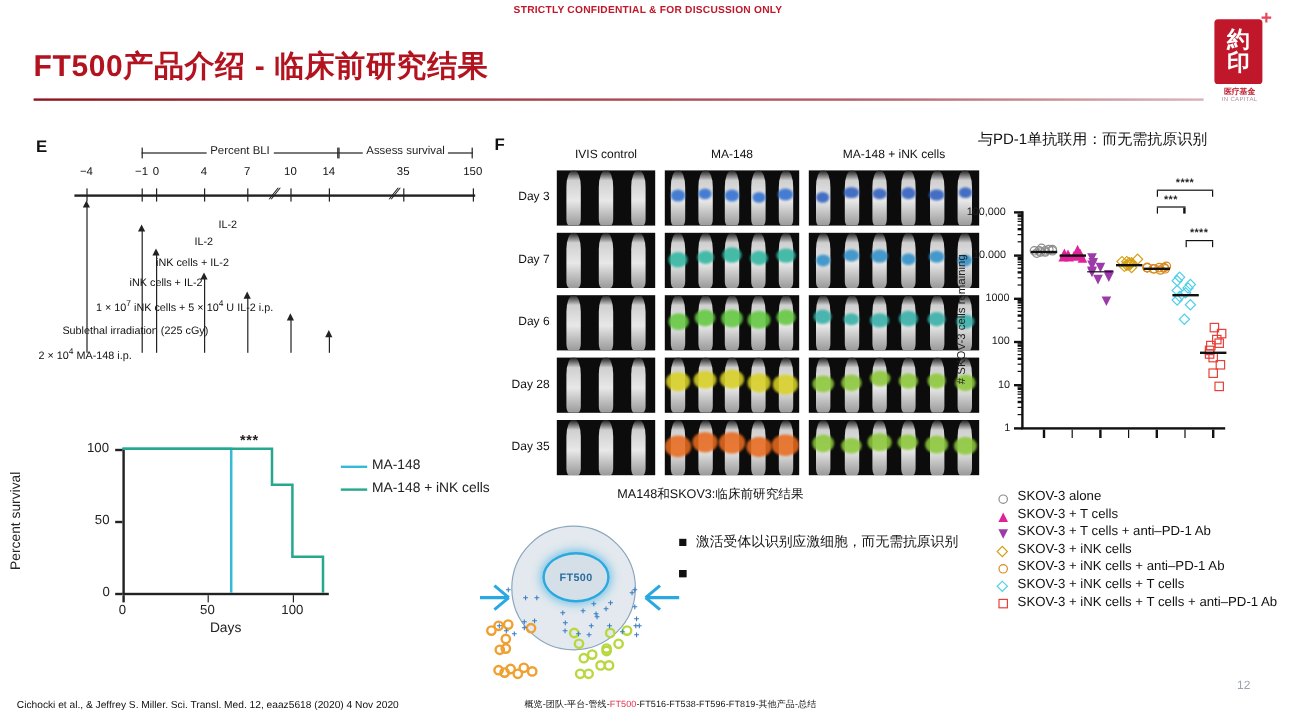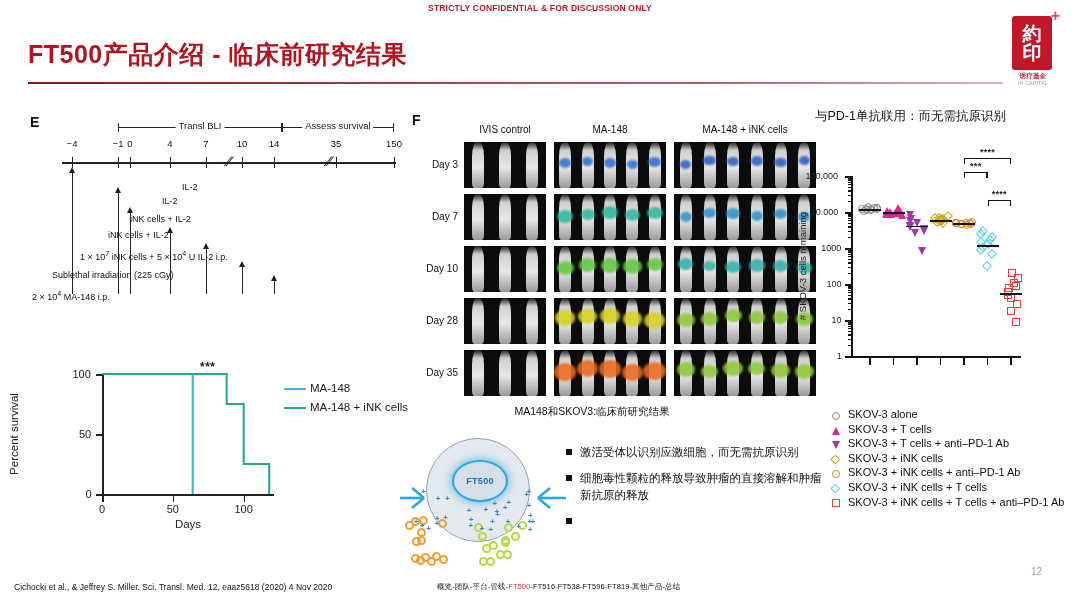--- a/index.html
+++ b/index.html
@@ -176,21 +176,21 @@
   <div class="logo-en">IN CAPITAL</div>
 </div>
 
 <div id="panelE">
   <div class="panel-letter" style="left:0;top:4px">E</div>
   <div id="tl-spans">
       <div class="tl-span" style="left: 88px; width: 164px;">
         <div class="cap" style="left: 0px;"></div>
         <div class="cap" style="right: 0px;"></div>
       </div>
-      <div class="tl-span-lab" style="left: 170px;">Transl BLI</div>
+      <div class="tl-span-lab" style="left: 170px;">Percent BLI</div>
       <div class="tl-span" style="left: 252px; width: 112px;">
         <div class="cap" style="left: 0px;"></div>
         <div class="cap" style="right: 0px;"></div>
       </div>
       <div class="tl-span-lab" style="left: 308px;">Assess survival</div>
     </div>
   <div class="tl-axis"></div>
   <div id="tl-ticks">
       <div class="tl-tick" style="left: 42px;"></div>
       <div class="tl-num" style="left: 42px;">−4</div>
@@ -268,21 +268,21 @@
 <div id="panelF">
   <div class="panel-letter" style="left:0;top:2px">F</div>
   <div id="f-heads">
       <div class="f-colhead" style="left: 93px; top: 14px;">IVIS control</div>
       <div class="f-colhead" style="left: 198px; top: 14px;">MA-148</div>
       <div class="f-colhead" style="left: 333px; top: 14px;">MA-148 + iNK cells</div>
     </div>
   <div id="f-rows">
       <div class="f-rowlab" style="top: 49px; width: 46px; text-align: right; left: 0px; right: auto;">Day 3</div>
       <div class="f-rowlab" style="top: 101px; width: 46px; text-align: right; left: 0px; right: auto;">Day 7</div>
-      <div class="f-rowlab" style="top: 153px; width: 46px; text-align: right; left: 0px; right: auto;">Day 10</div>
+      <div class="f-rowlab" style="top: 153px; width: 46px; text-align: right; left: 0px; right: auto;">Day 6</div>
       <div class="f-rowlab" style="top: 205px; width: 46px; text-align: right; left: 0px; right: auto;">Day 28</div>
       <div class="f-rowlab" style="top: 257px; width: 46px; text-align: right; left: 0px; right: auto;">Day 35</div>
     </div>
   <div id="f-grid">
       <div class="f-cell" style="left: 52px; top: 32px; width: 82px; height: 46px;">
         <div class="mouse" style="left: 7.66667px;"></div>
         <div class="mouse" style="left: 35px;"></div>
         <div class="mouse" style="left: 62.3333px;"></div>
       </div>
       <div class="f-cell" style="left: 142px; top: 32px; width: 112px; height: 46px;">
@@ -673,19 +673,19 @@
       <div class="plus" style="left: 128.66px; top: 82.2039px;">+</div>
       <div class="plus" style="left: 130.087px; top: 106.239px;">+</div>
       <div class="plus" style="left: 107.687px; top: 98.1346px;">+</div>
       <div class="plus" style="left: 45.1636px; top: 93.9395px;">+</div>
       <div class="plus" style="left: 108.442px; top: 79.3328px;">+</div>
     </div>
 </div>
 
 <div id="bullets">
     <div class="bl"><span class="bl-sq"></span><span>激活受体以识别应激细胞，而无需抗原识别</span></div>
-    <div class="bl"><span class="bl-sq"></span><span>细胞毒性颗粒的释放导致肿瘤的直接溶解和肿瘤新抗原的释放</span></div>
+    <div class="bl"><span class="bl-sq"></span></div>
     <div class="bl"><span class="bl-sq"></span></div>
   </div>
 
 <div class="fnote">Cichocki et al., &amp;  Jeffrey S. Miller. Sci. Transl. Med. 12, eaaz5618 (2020) 4 Nov 2020</div>
 <div class="fcrumb"><span>概览-团队-平台-管线-</span><span class="hl">FT500</span><span>-FT516-FT538-FT596-FT819-其他产品-总结</span></div>
 <div class="pageno">12</div>
 
 </body></html>

